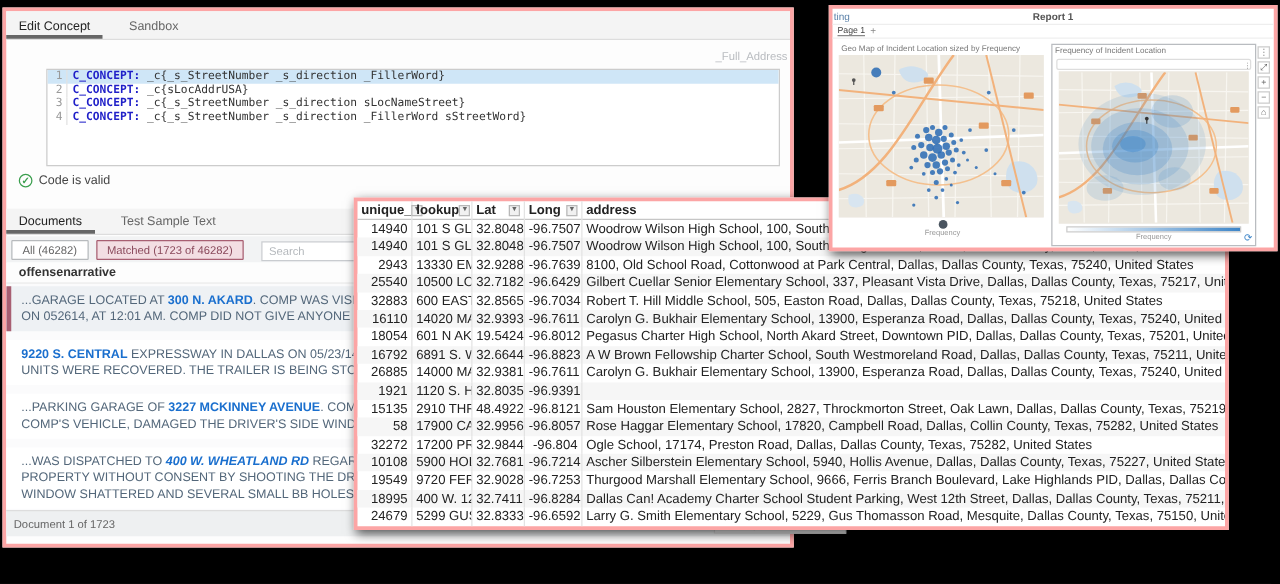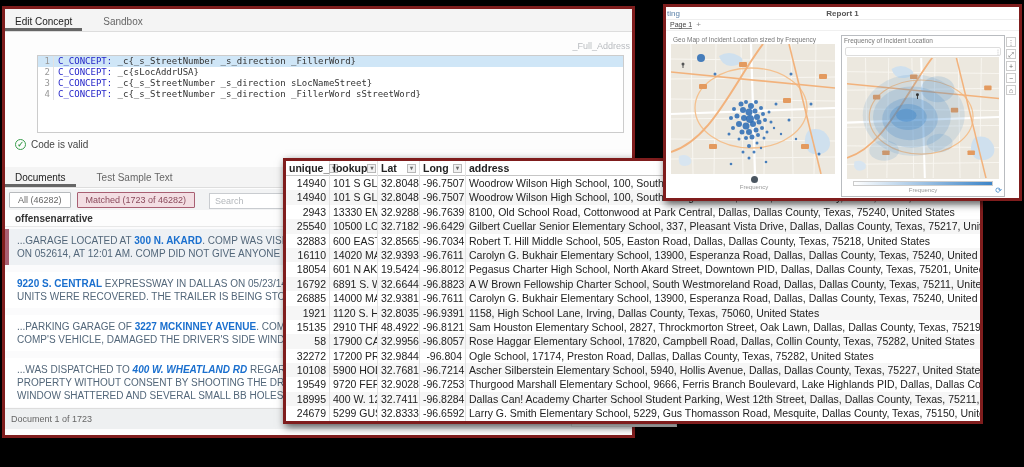--- a/index.html
+++ b/index.html
@@ -1,20 +1,20 @@
 <!DOCTYPE html>
 <html><head>
 <meta charset="utf-8">
 <style>
   * { margin:0; padding:0; box-sizing:border-box; }
   html,body { width:1024px; height:467px; background:#000; overflow:hidden;
               font-family:"Liberation Sans", sans-serif; }
   #stage { position:relative; width:1024px; height:467px; background:#000; }
 
-  .window { position:absolute; background:#fff; border:3px solid #7f1d1d;
+  .window { position:absolute; background:#fff; border:3px solid #fca5a5;
             box-shadow:2px 3px 8px rgba(0,0,0,.65); }
 
   
   #win-concept { left:2px; top:6px; width:633px; height:432px; background:#fdfdfd; }
 
   .tabbar { display:flex; align-items:flex-end; background:#f4f4f4; border-bottom:1px solid #ddd;gap:11px; }
   #concept-tabs { height:23px; }
   .tab { font-size:10px; color:#666; padding:5px 10px 4px; cursor:pointer; }
   .tab.active { color:#222; border-bottom:3px solid #666; padding-bottom:1px; }
 
@@ -22,21 +22,21 @@
   #concept-name-row span { font-size:9px; color:#b9bcc0; }
 
   #code-box { position:absolute; left:32px; right:8px; top:46px; height:78px;
               border:1px solid #ccc; background:#fff; overflow:hidden;
               font-family:"DejaVu Sans Mono", monospace; font-size:9px; line-height:11px; }
   .code-line { display:flex; height:11px; white-space:pre; }
   .code-line.hl { background:#cfe6f7; }
   .code-gutter { width:16px; text-align:right; color:#999; padding-right:3px;
                  border-right:1px solid #e2e2e2; background:transparent; flex:none; }
   .code-text { padding-left:4px; color:#333; }
-  .code-kw { color:#1f1fc8; font-weight:normal; }
+  .code-kw { color:#1f1fc8; font-weight:bold; }
 
   #code-status { position:absolute; left:10px; top:130px; display:flex; align-items:center; gap:5px; }
   #code-status .txt { font-size:10px; color:#444; }
   .check-ic { width:11px; height:11px; border:1.3px solid #3a9e4d; border-radius:50%;
               color:#3a9e4d; font-size:8px; line-height:9px; text-align:center; font-weight:bold; }
 
   #splitter { position:absolute; left:0; right:0; top:147px; text-align:center;
               color:#8a8a8a; font-size:9px; letter-spacing:2px; }
 
   #docs-tabs { position:absolute; left:0; right:0; top:158px; height:21px; }
@@ -349,21 +349,20 @@
             <div class="tc num">32.9381</div>
             <div class="tc num">-96.7611</div>
             <div class="tc last">Carolyn G. Bukhair Elementary School, 13900, Esperanza Road, Dallas, Dallas County, Texas, 75240, United States</div>
           </div>
 
           <div class="trow">
             <div class="tc num">1921</div>
             <div class="tc">1120 S. HI</div>
             <div class="tc num">32.8035</div>
             <div class="tc num">-96.9391</div>
-            <div class="tc last">1158, High School Lane, Irving, Dallas County, Texas, 75060, United States</div>
           </div>
 
           <div class="trow">
             <div class="tc num">15135</div>
             <div class="tc">2910 THRO</div>
             <div class="tc num">48.4922</div>
             <div class="tc num">-96.8121</div>
             <div class="tc last">Sam Houston Elementary School, 2827, Throckmorton Street, Oak Lawn, Dallas, Dallas County, Texas, 75219, United States</div>
           </div>
 

